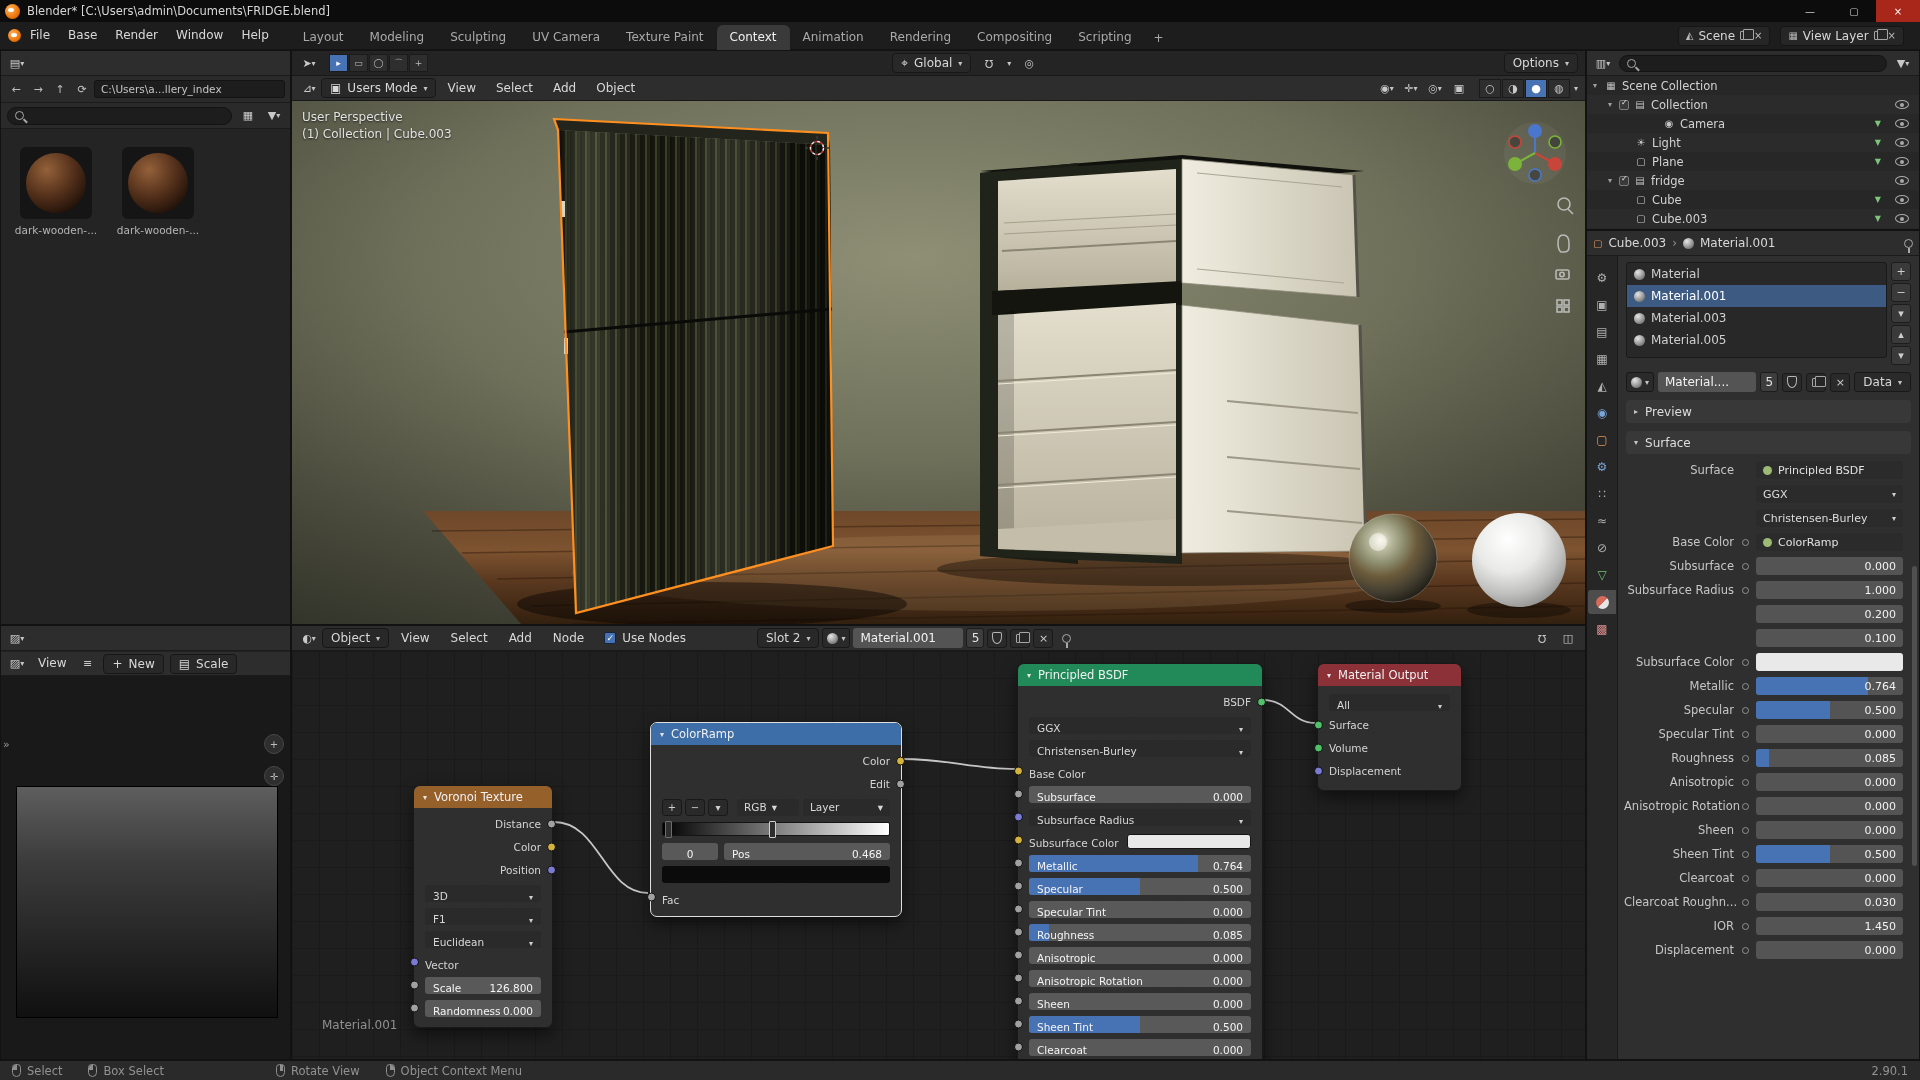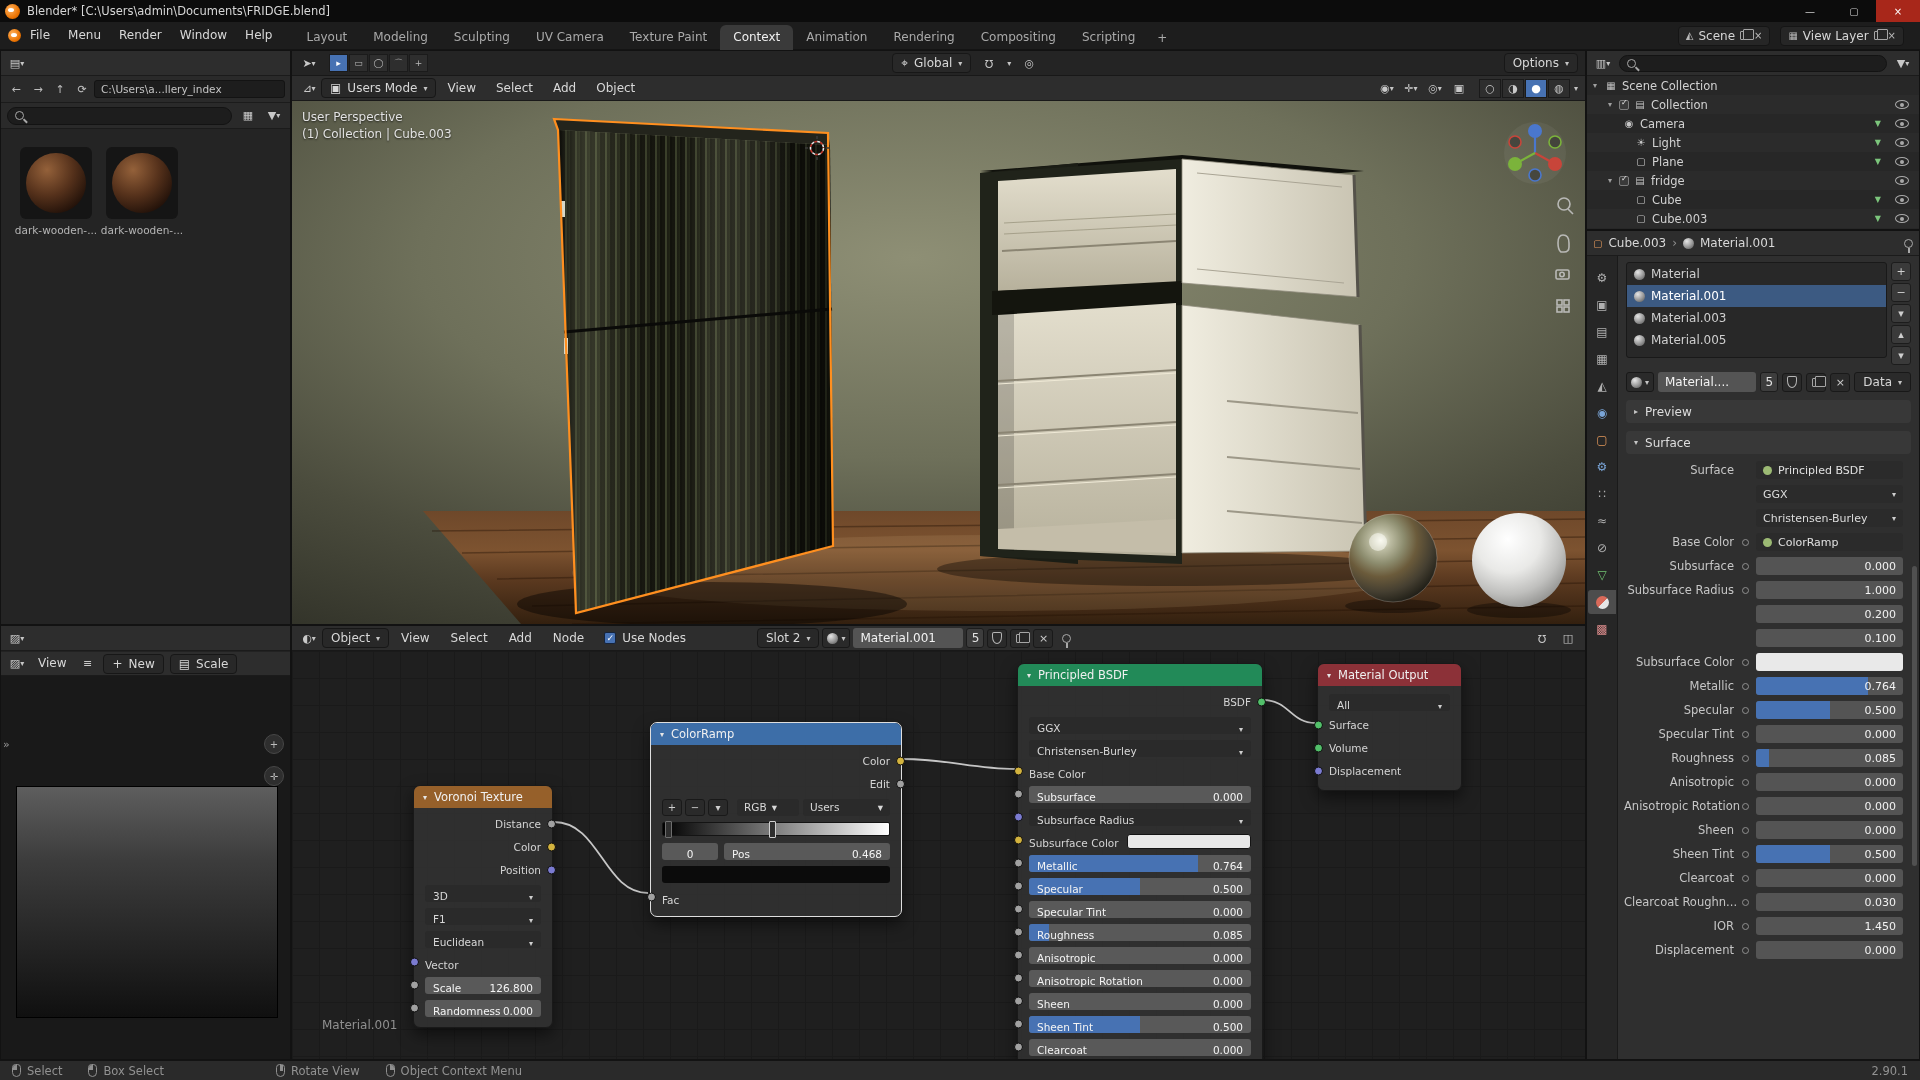--- a/index.html
+++ b/index.html
@@ -47,21 +47,21 @@
 
   
   #asset{left:0;top:50px;width:291px;height:575px;background:#242424}
   .navrow{height:27px;background:#2a2a2a;display:flex;align-items:center;gap:2px;padding:0 5px;border-bottom:1px solid #1b1b1b}
   .navbtn{width:20px;height:19px;display:flex;align-items:center;justify-content:center;color:#bdbdbd;font-size:11px}
   .pathfield{flex:1;height:18px;background:#1d1d1d;border:1px solid #131313;border-radius:3px;
     display:flex;align-items:center;padding:0 6px;color:#c4c4c4;font-size:10.5px;overflow:hidden;white-space:nowrap}
   .searchrow{height:26px;background:#2a2a2a;display:flex;align-items:center;gap:6px;padding:0 6px;border-bottom:1px solid #1b1b1b}
   .searchpill{flex:1;height:18px;background:#1d1d1d;border:1px solid #131313;border-radius:9px;
     display:flex;align-items:center;gap:5px;padding:0 7px}
-  .thumbwrap{display:flex;padding:18px 12px}
+  .thumbwrap{display:flex;gap:16px;padding:18px 12px}
   .thumbcol{display:flex;flex-direction:column;align-items:center;gap:5px;width:86px}
   .thumb{width:72px;height:72px;background:#151515;border-radius:6px;display:flex;align-items:center;justify-content:center}
   .ball{width:60px;height:60px;border-radius:50%;background:radial-gradient(circle at 35% 28%,#94613a,#55311b 45%,#1e0f08 82%)}
   .thumbcap{font-size:10.5px;color:#b5b5b5;max-width:84px;overflow:hidden;white-space:nowrap}
 
   
   #vp{left:291px;top:50px;width:1295px;height:575px;background:#2d2d2d}
   .vp-tools{height:25px;background:#242424;display:flex;align-items:center;gap:4px;padding:0 7px;border-bottom:1px solid #181818}
   .modebtns{display:flex;gap:1px;margin-left:6px}
   .modebtn{width:19px;height:18px;background:#2e2e2e;border:1px solid #1b1b1b;display:flex;align-items:center;justify-content:center;color:#b9b9b9;font-size:9px}
@@ -212,21 +212,21 @@
       <span class="winbtn">▢</span>
       <span class="winbtn close">×</span>
     </span>
   </div>
 
   <div class="topbar">
     <span class="blogo" style="width:13px;height:13px"></span>
 
       <span class="hmenu">File</span>
 
-      <span class="hmenu">Menu</span>
+      <span class="hmenu">Base</span>
 
       <span class="hmenu">Render</span>
 
       <span class="hmenu">Window</span>
 
       <span class="hmenu">Help</span>
 
     <div class="ws-tabs">
 
         <span class="ws-tab">Layout</span>
@@ -529,21 +529,21 @@
         <span class="disc">▾</span>
         <span class="chk"></span>
         <span class="oi collection"></span>
         <span>Collection</span>
         <span class="rgrp">
           <span class="dat">▼</span>
           <span class="eye"></span>
         </span>
       </div>
 
-      <div class="orow camera" style="padding-left: 24px;">
+      <div class="orow camera" style="padding-left: 24px; margin-left: 40px;">
         <span class="disc">▾</span>
 
         <span class="oi camera"></span>
         <span>Camera</span>
         <span class="rgrp">
           <span class="dat">▼</span>
           <span class="eye"></span>
         </span>
       </div>
 
@@ -1067,21 +1067,21 @@
 
         <div class="nrow">
           <span class="nbtn">+</span>
           <span class="nbtn">−</span>
           <span class="nbtn">▾</span>
           <span class="minisel" style="width:62px;margin-left:6px">
             <span>RGB</span>
               <span class="pc" style="display:block">▾</span>
           </span>
           <span class="minisel" style="flex:1;margin-left:4px">
-            <span>Users</span>
+            <span>Layer</span>
               <span class="pc" style="display:block;margin-left:auto">▾</span>
           </span>
         </div>
         <div class="nrow" style="height:20px">
           <div class="rampbar">
             <span class="rstop first" style="left:1%"></span>
             <span class="rstop" style="left: 47%;"></span>
           </div>
         </div>
         <div class="nrow">

